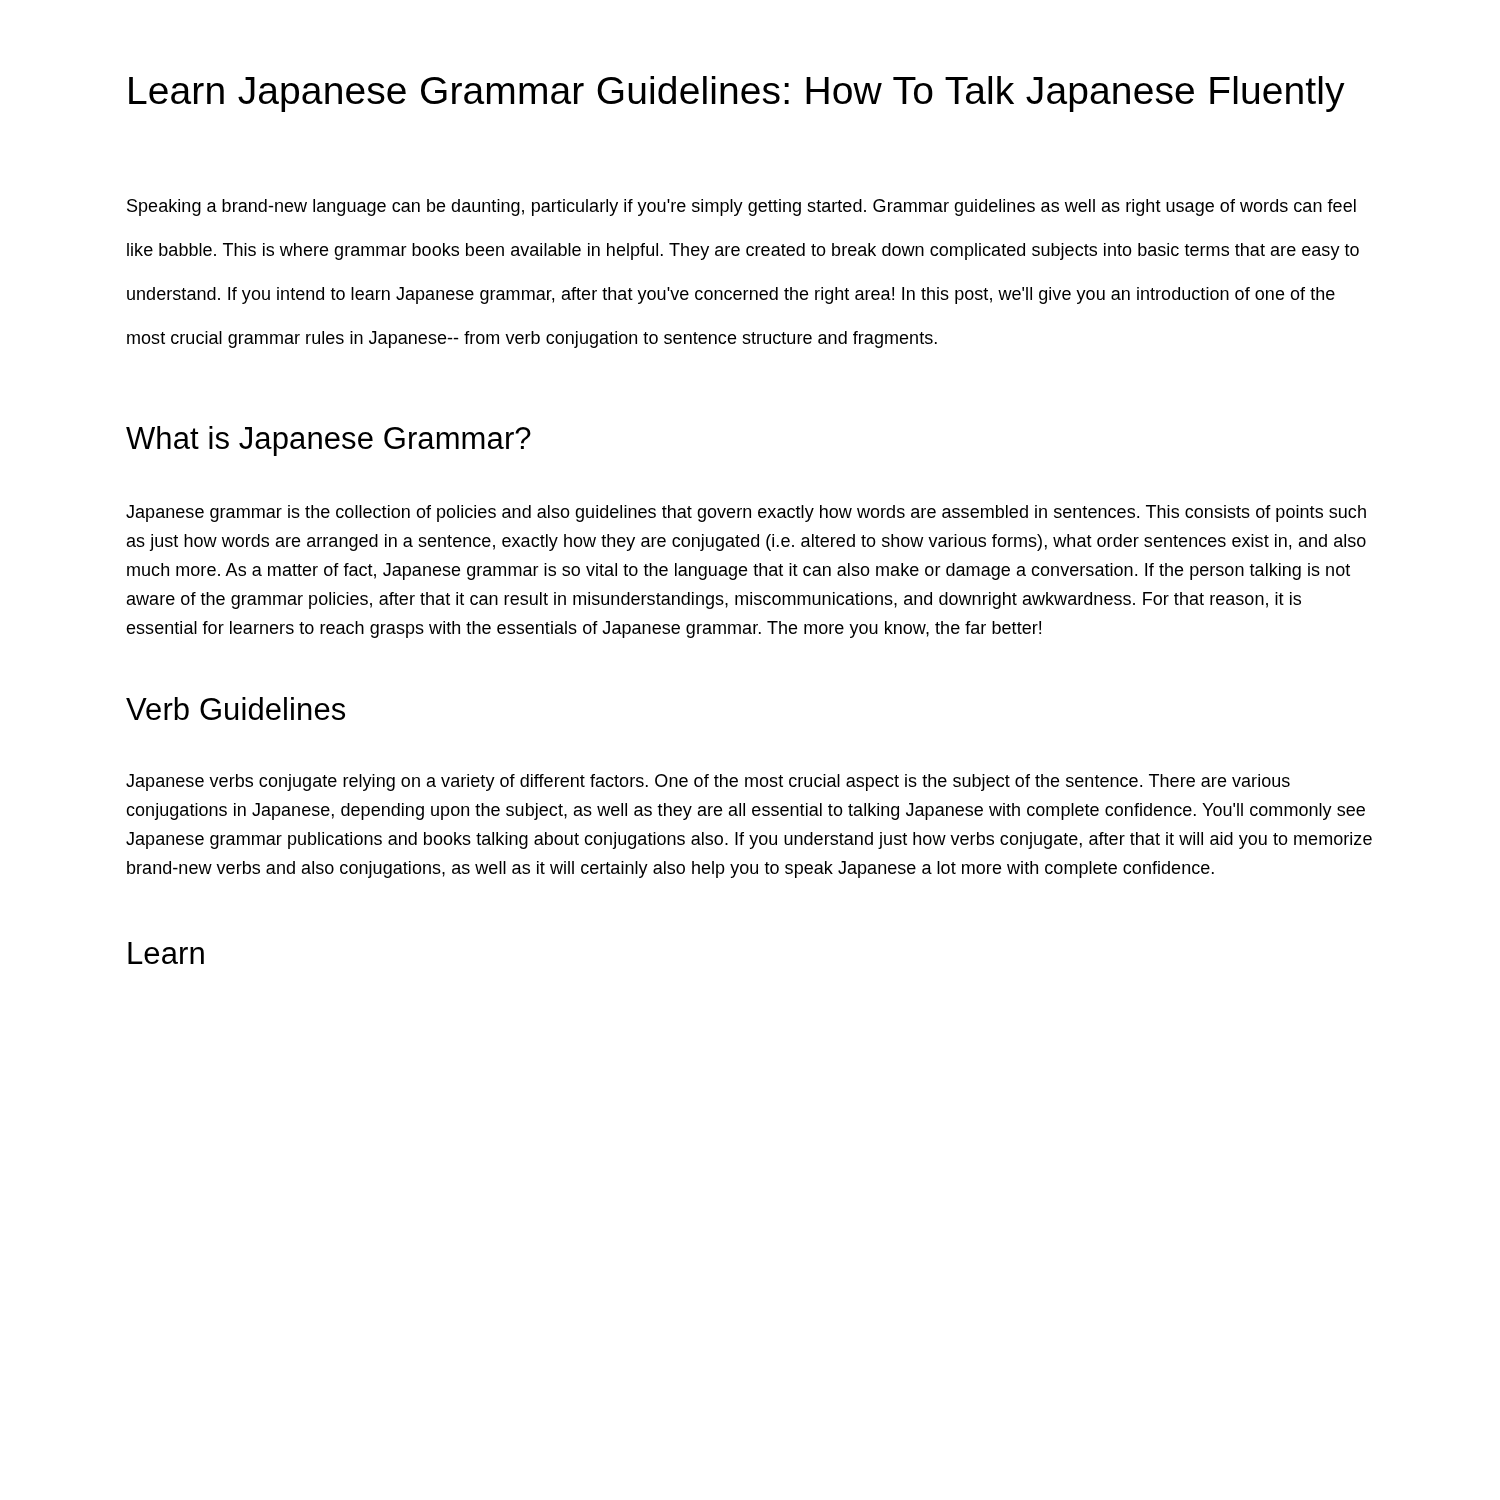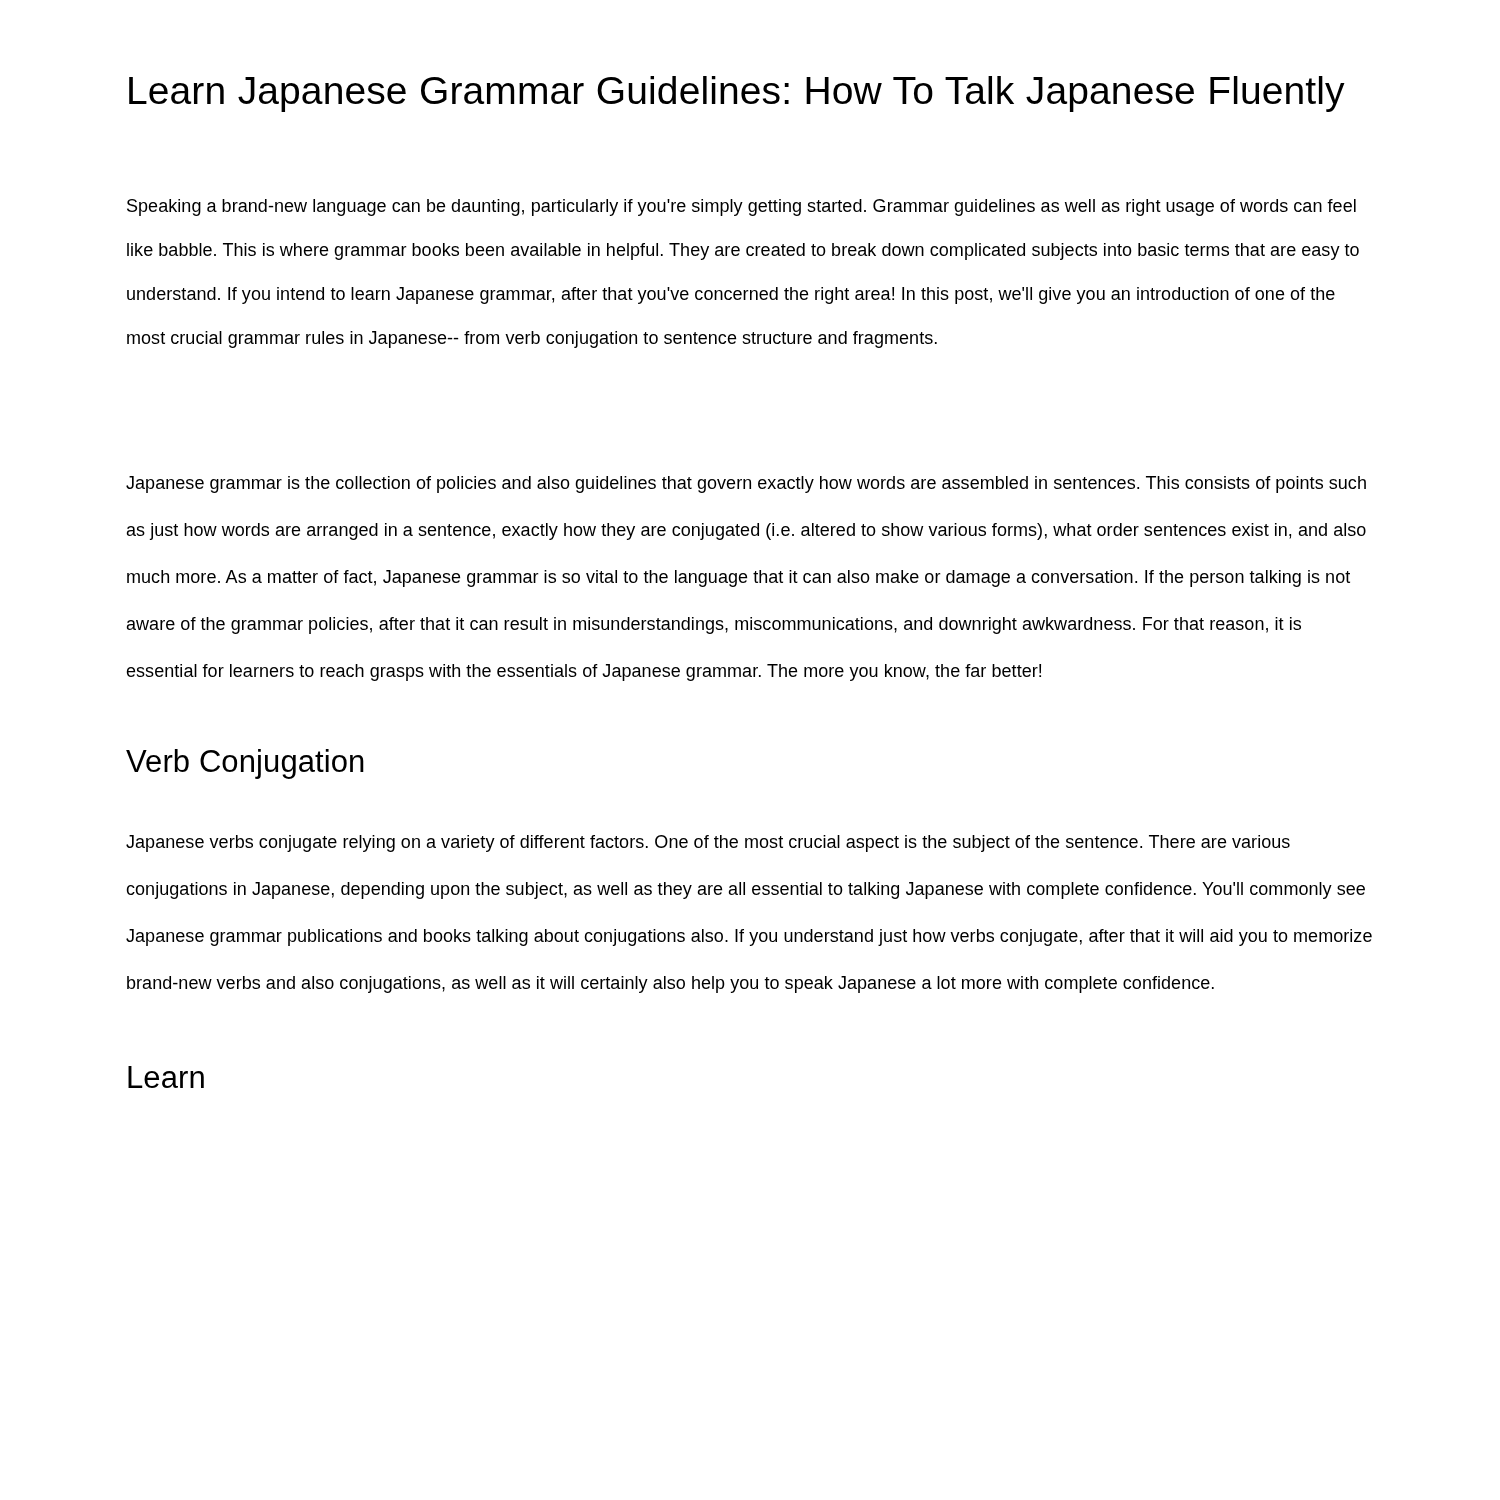--- a/index.html
+++ b/index.html
@@ -60,21 +60,21 @@
     letter-spacing: 0.05px;
   }
 
   
   .para-loose {
     line-height: 44px;
   }
 
   
   .para-tight {
-    line-height: 47px;
+    line-height: 29px;
   }
 
   .sp-intro   { height: 70px; }   
   .sp-h2a     { height: 60px; }   
   .sp-p2      { height: 40px; }   
   .sp-h2b     { height: 48px; }   
   .sp-p3      { height: 38px; }   
   .sp-h2c     { height: 52px; }   
 </style>
 </head>
@@ -84,28 +84,29 @@
   <div class="content">
 
     <h1 class="doc-title">Learn Japanese Grammar Guidelines: How To Talk Japanese Fluently</h1>
 
     <div class="sp-intro"></div>
 
     <p class="body-text para-loose">Speaking a brand-new language can be daunting, particularly if you're simply getting started. Grammar guidelines as well as right usage of words can feel like babble. This is where grammar books been available in helpful. They are created to break down complicated subjects into basic terms that are easy to understand. If you intend to learn Japanese grammar, after that you've concerned the right area! In this post, we'll give you an introduction of one of the most crucial grammar rules in Japanese-- from verb conjugation to sentence structure and fragments.</p>
 
     <div class="sp-h2a"></div>
 
+    <h2 class="section-heading">What is Japanese Grammar?</h2>
 
     <div class="sp-p2"></div>
 
     <p class="body-text para-tight">Japanese grammar is the collection of policies and also guidelines that govern exactly how words are assembled in sentences. This consists of points such as just how words are arranged in a sentence, exactly how they are conjugated (i.e. altered to show various forms), what order sentences exist in, and also much more. As a matter of fact, Japanese grammar is so vital to the language that it can also make or damage a conversation. If the person talking is not aware of the grammar policies, after that it can result in misunderstandings, miscommunications, and downright awkwardness. For that reason, it is essential for learners to reach grasps with the essentials of Japanese grammar. The more you know, the far better!</p>
 
     <div class="sp-h2b"></div>
 
-    <h2 class="section-heading">Verb Conjugation</h2>
+    <h2 class="section-heading">Verb Guidelines</h2>
 
     <div class="sp-p3"></div>
 
     <p class="body-text para-tight">Japanese verbs conjugate relying on a variety of different factors. One of the most crucial aspect is the subject of the sentence. There are various conjugations in Japanese, depending upon the subject, as well as they are all essential to talking Japanese with complete confidence. You'll commonly see Japanese grammar publications and books talking about conjugations also. If you understand just how verbs conjugate, after that it will aid you to memorize brand-new verbs and also conjugations, as well as it will certainly also help you to speak Japanese a lot more with complete confidence.</p>
 
     <div class="sp-h2c"></div>
 
     <h2 class="section-heading">Learn</h2>
 
   </div>

